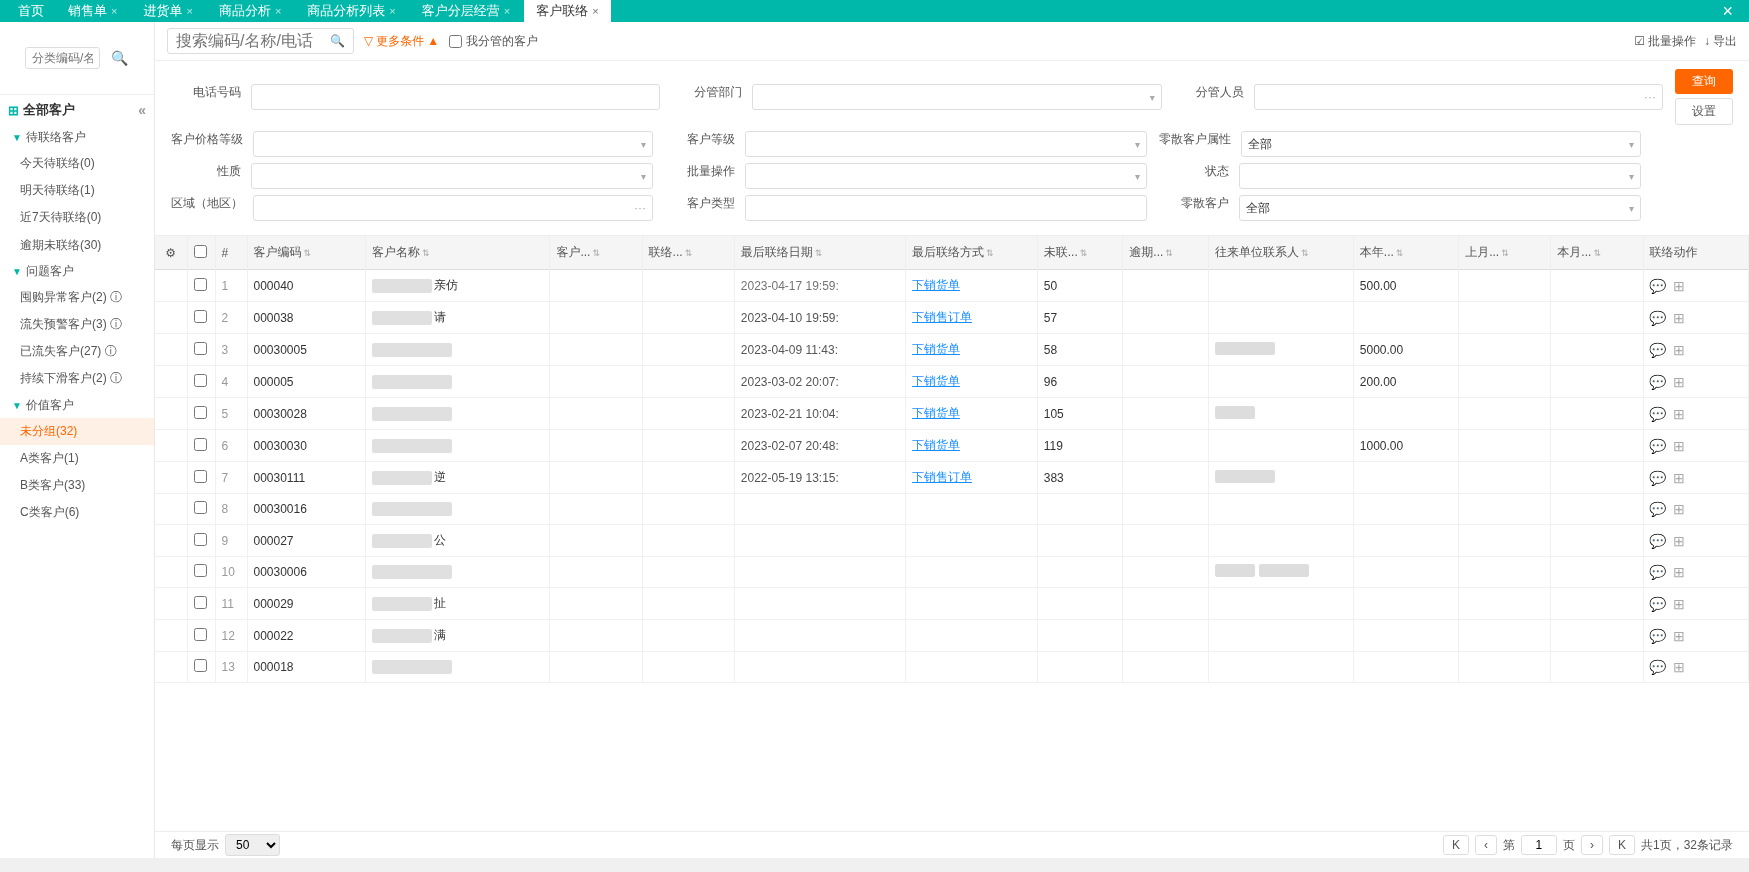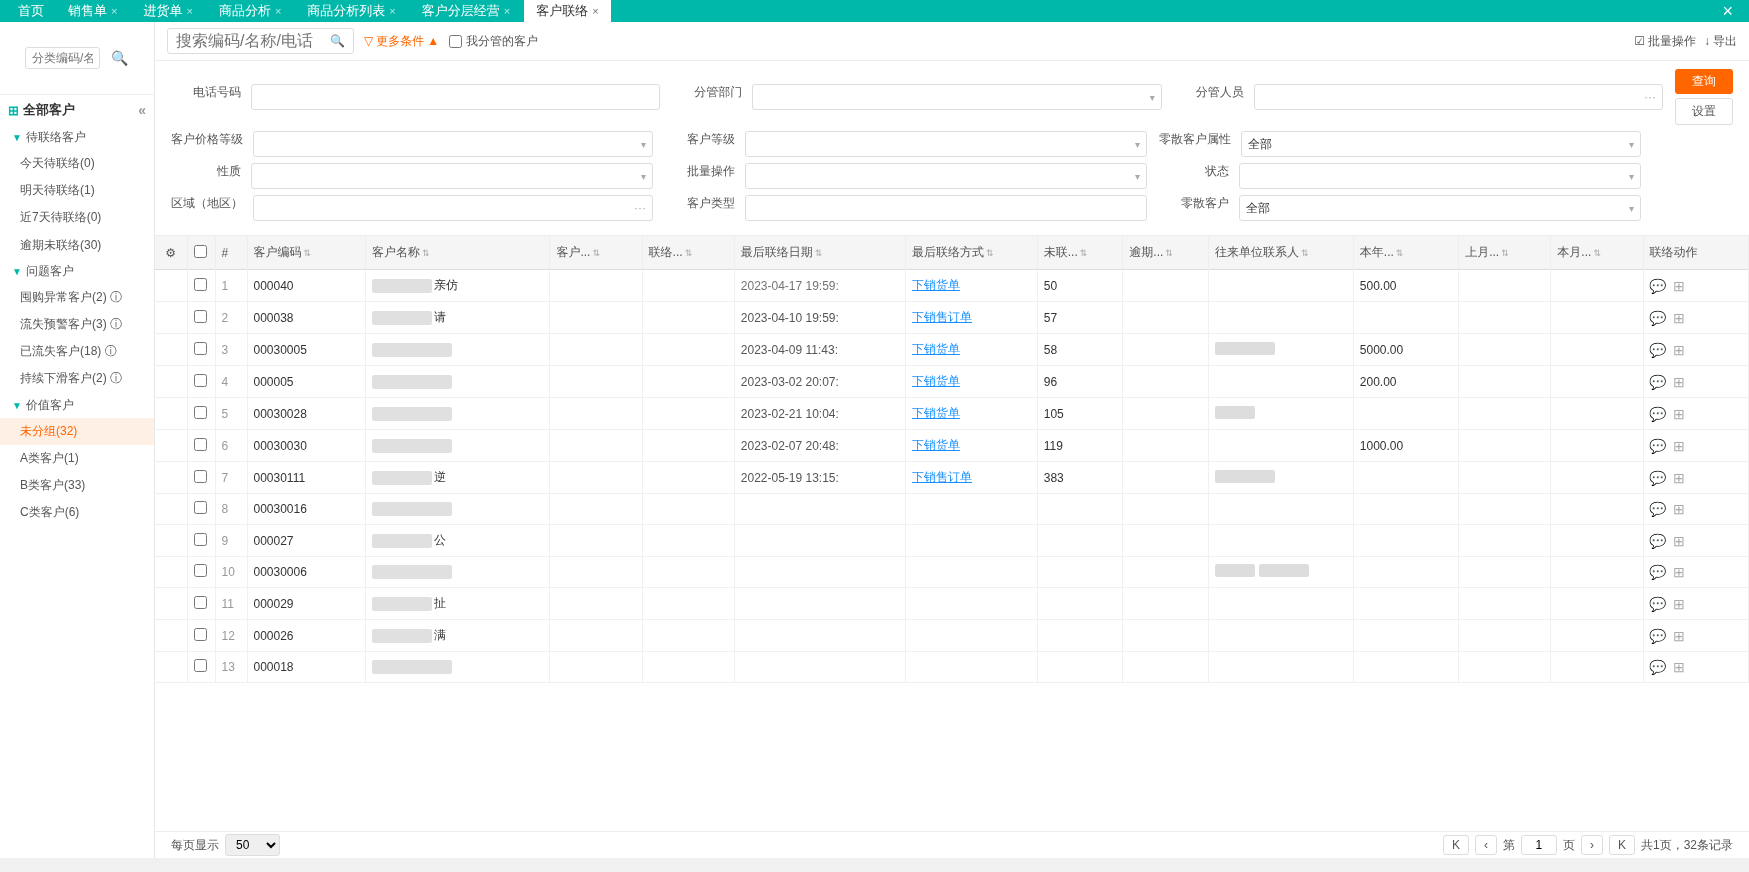--- a/index.html
+++ b/index.html
@@ -404,21 +404,21 @@
         <div class="sidebar-item">今天待联络(0)</div>
         <div class="sidebar-item">明天待联络(1)</div>
         <div class="sidebar-item">近7天待联络(0)</div>
         <div class="sidebar-item">逾期未联络(30)</div>
         <div class="sidebar-section-title">
           <span class="triangle">▼</span>
           <span>问题客户</span>
         </div>
         <div class="sidebar-item">囤购异常客户(2) ⓘ</div>
         <div class="sidebar-item">流失预警客户(3) ⓘ</div>
-        <div class="sidebar-item">已流失客户(18) ⓘ</div>
+        <div class="sidebar-item">已流失客户(27) ⓘ</div>
         <div class="sidebar-item">持续下滑客户(2) ⓘ</div>
         <div class="sidebar-section-title">
           <span class="triangle">▼</span>
           <span>价值客户</span>
         </div>
         <div class="sidebar-item active">未分组(32)</div>
         <div class="sidebar-item">A类客户(1)</div>
         <div class="sidebar-item">B类客户(33)</div>
         <div class="sidebar-item">C类客户(6)</div>
       </div>
@@ -868,21 +868,21 @@
       <div class="action-icons">
         <span class="action-icon">💬</span>
         <span class="action-icon">⊞</span>
       </div>
     </td>
   </tr>
             <tr>
     <td></td>
     <td><input type="checkbox" style=""></td>
     <td style="color:#999;">12</td>
-    <td>000026</td>
+    <td>000022</td>
     <td>
       <span style="display:inline-block;background:#e0e0e0;width:60px;height:14px;border-radius:2px;vertical-align:middle;"></span><span style="margin-left:2px;">满</span>
     </td>
     <td></td>
     <td></td>
     <td style="color:#555;"></td>
     <td></td>
     <td></td>
     <td></td>
     <td>

